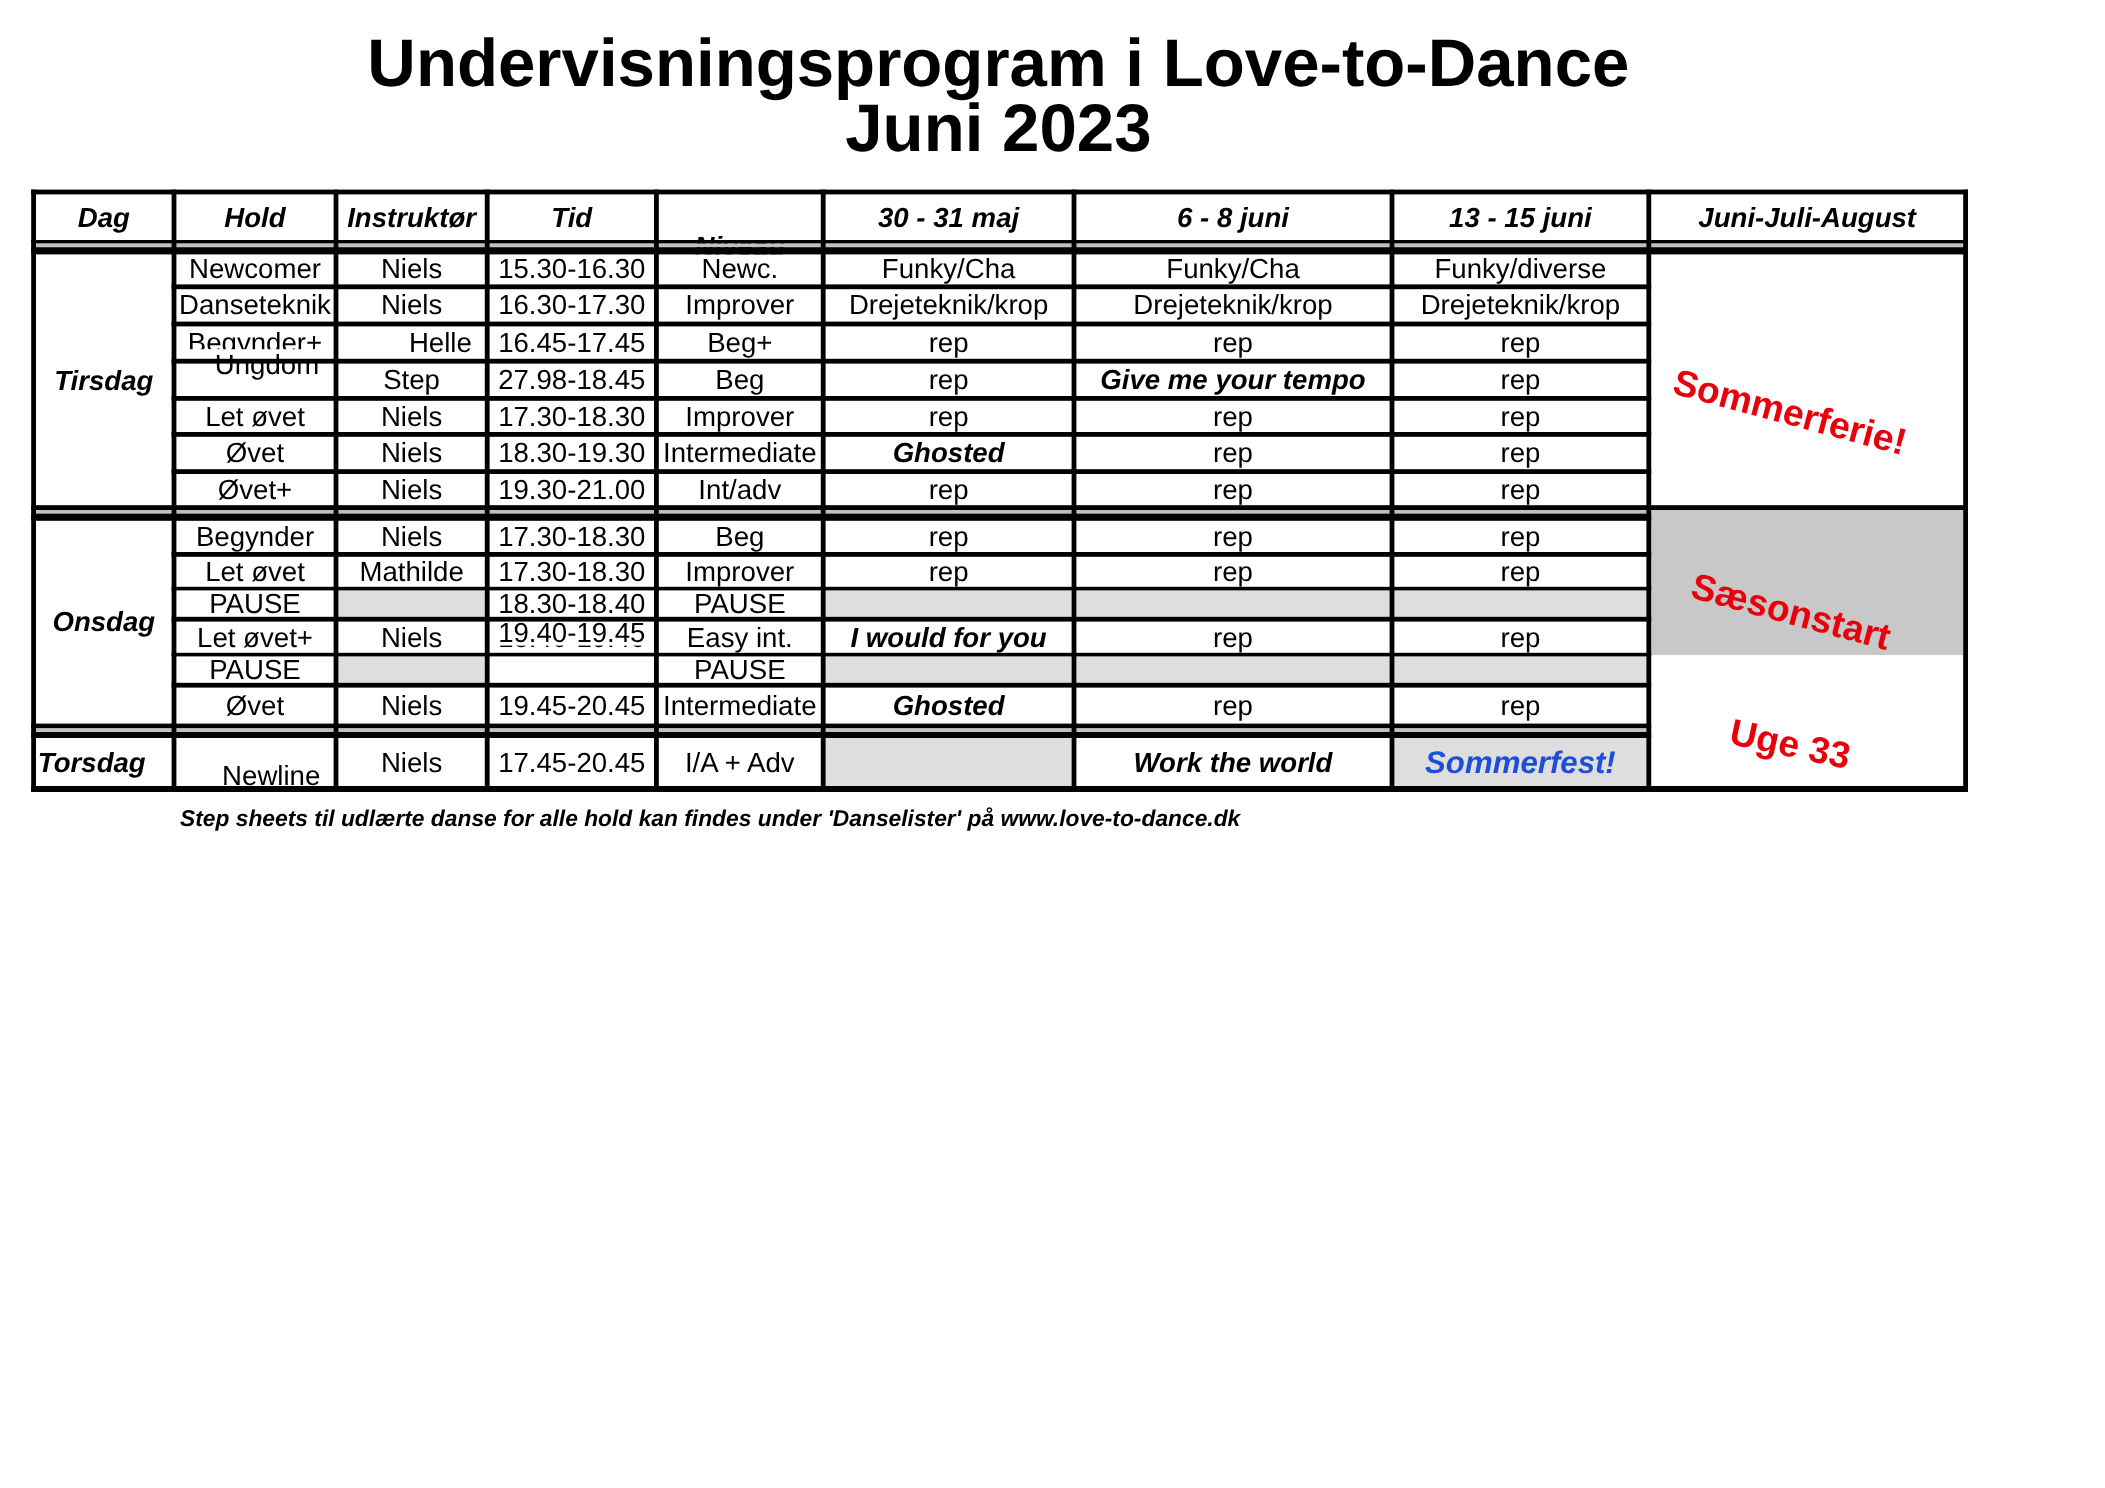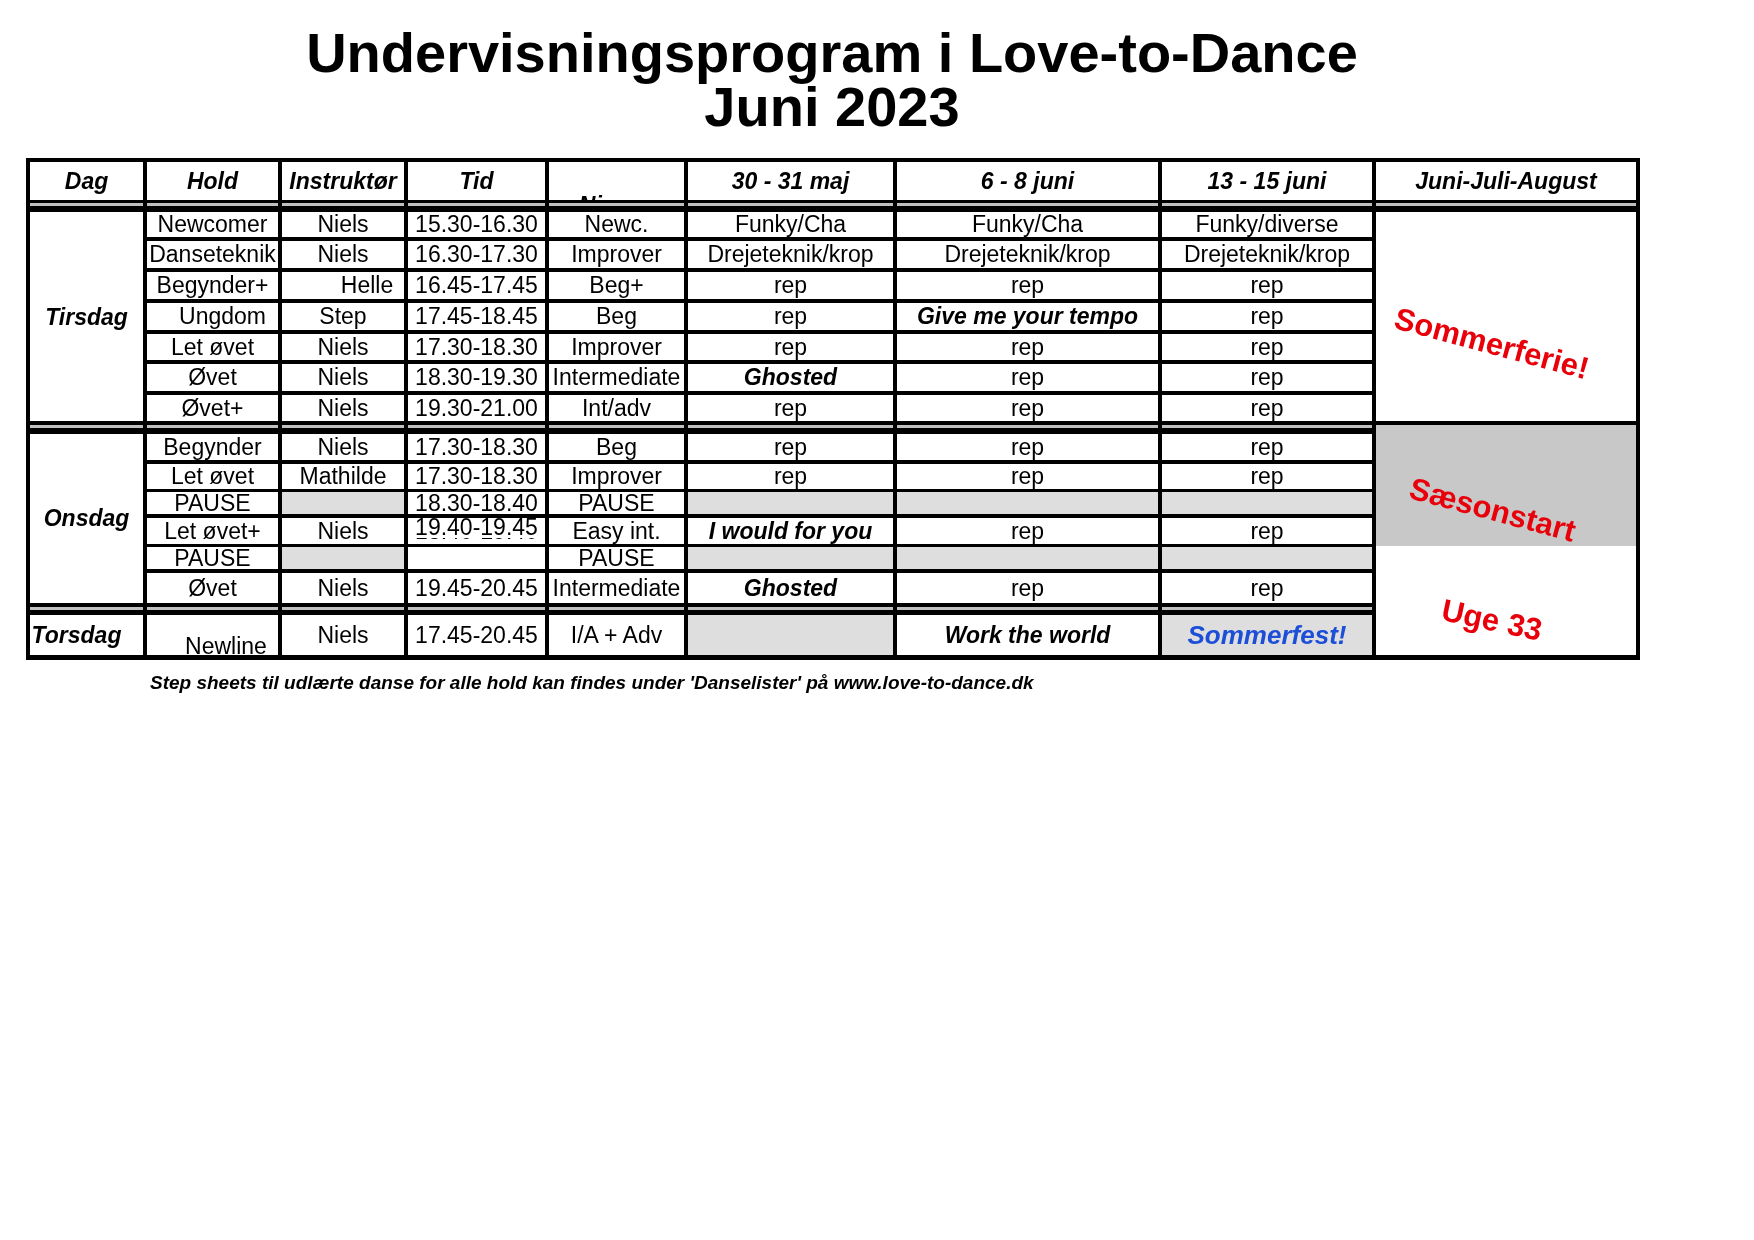--- a/index.html
+++ b/index.html
@@ -64,23 +64,23 @@
   <div>
     <div class="cell" style="left:147px;top:272px;width:131px;height:27px;">Begynder+</div>
     <div class="cell" style="left:282px;top:272px;width:122px;height:27px;padding-left:48px;">Helle</div>
     <div class="cell" style="left:408px;top:272px;width:137px;height:27px;">16.45-17.45</div>
     <div class="cell" style="left:549px;top:272px;width:135px;height:27px;">Beg+</div>
     <div class="cell" style="left:688px;top:272px;width:205px;height:27px;">rep</div>
     <div class="cell" style="left:897px;top:272px;width:261px;height:27px;">rep</div>
     <div class="cell" style="left:1162px;top:272px;width:210px;height:27px;">rep</div>
   </div>
   <div>
-    <div class="cell" style="left:147px;top:303px;width:131px;height:27px;padding-left:20px;">Ungdom</div>
+    <div class="cell" style="left:147px;top:291px;width:131px;height:27px;padding-left:20px;">Ungdom</div>
     <div class="cell" style="left:282px;top:303px;width:122px;height:27px;">Step</div>
-    <div class="cell" style="left:408px;top:303px;width:137px;height:27px;">17.45-18.45</div>
+    <div class="cell" style="left:408px;top:303px;width:137px;height:27px;">27.98-18.45</div>
     <div class="cell" style="left:549px;top:303px;width:135px;height:27px;">Beg</div>
     <div class="cell" style="left:688px;top:303px;width:205px;height:27px;">rep</div>
     <div class="cell bi" style="left:897px;top:303px;width:261px;height:27px;">Give me your tempo</div>
     <div class="cell" style="left:1162px;top:303px;width:210px;height:27px;">rep</div>
   </div>
   <div>
     <div class="cell" style="left:147px;top:334px;width:131px;height:26px;">Let øvet</div>
     <div class="cell" style="left:282px;top:334px;width:122px;height:26px;">Niels</div>
     <div class="cell" style="left:408px;top:334px;width:137px;height:26px;">17.30-18.30</div>
     <div class="cell" style="left:549px;top:334px;width:135px;height:26px;">Improver</div>

